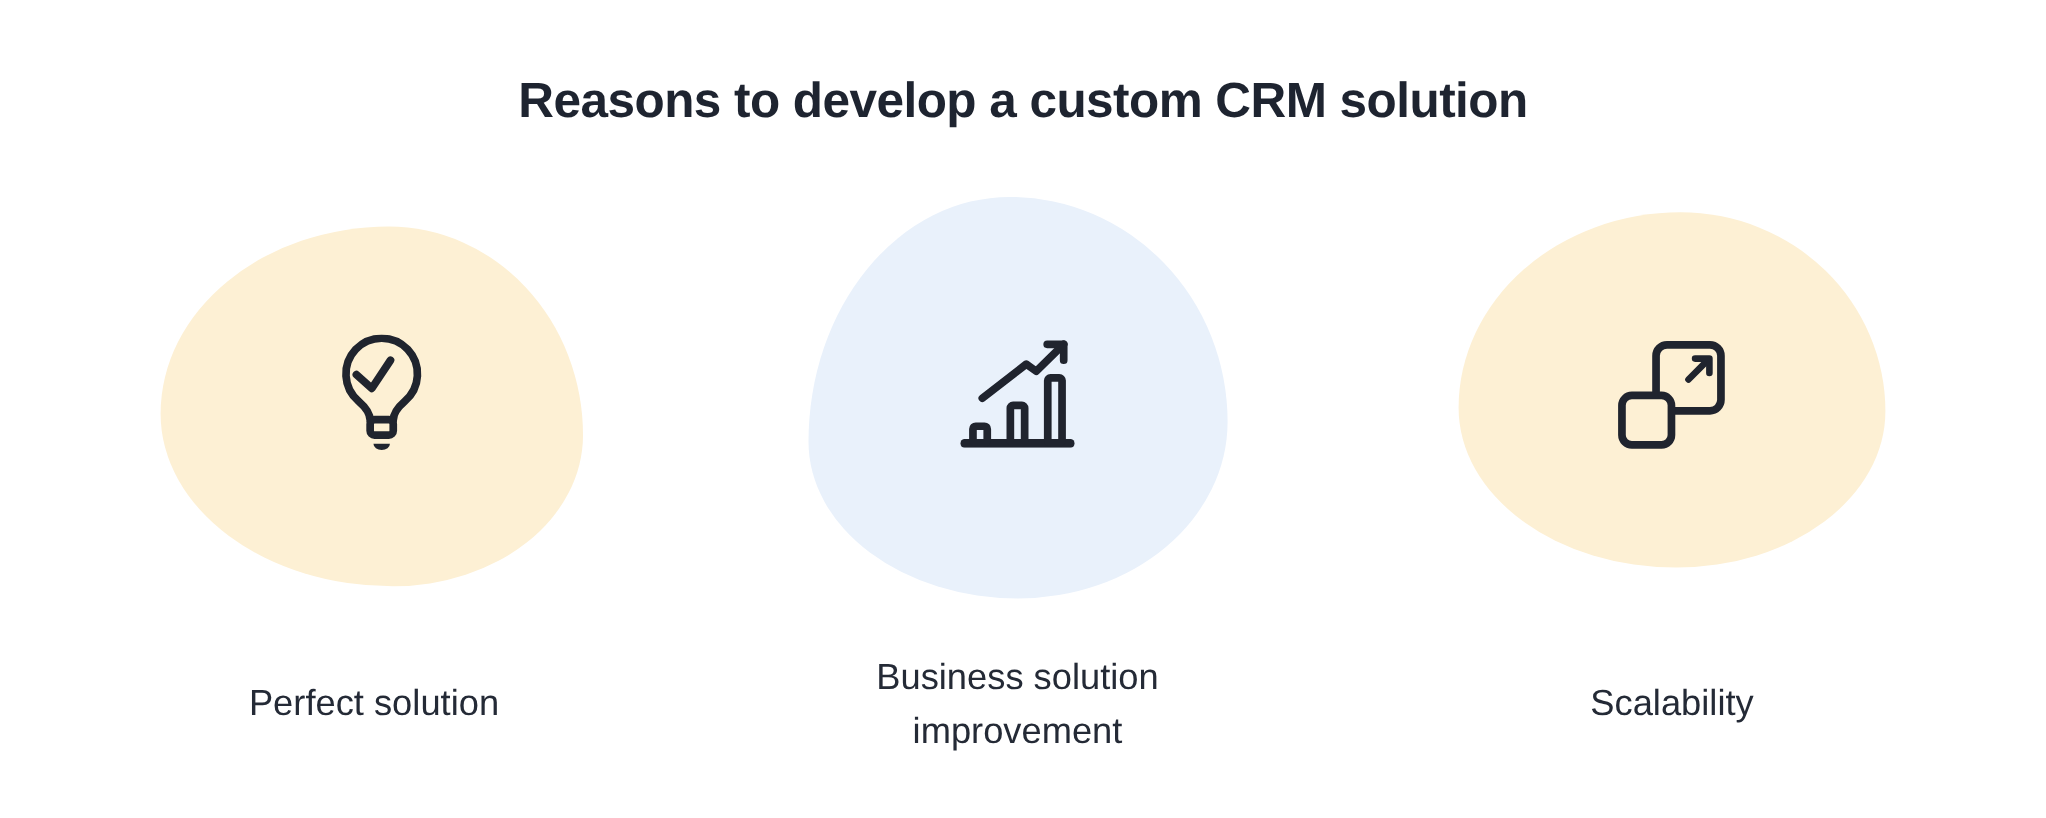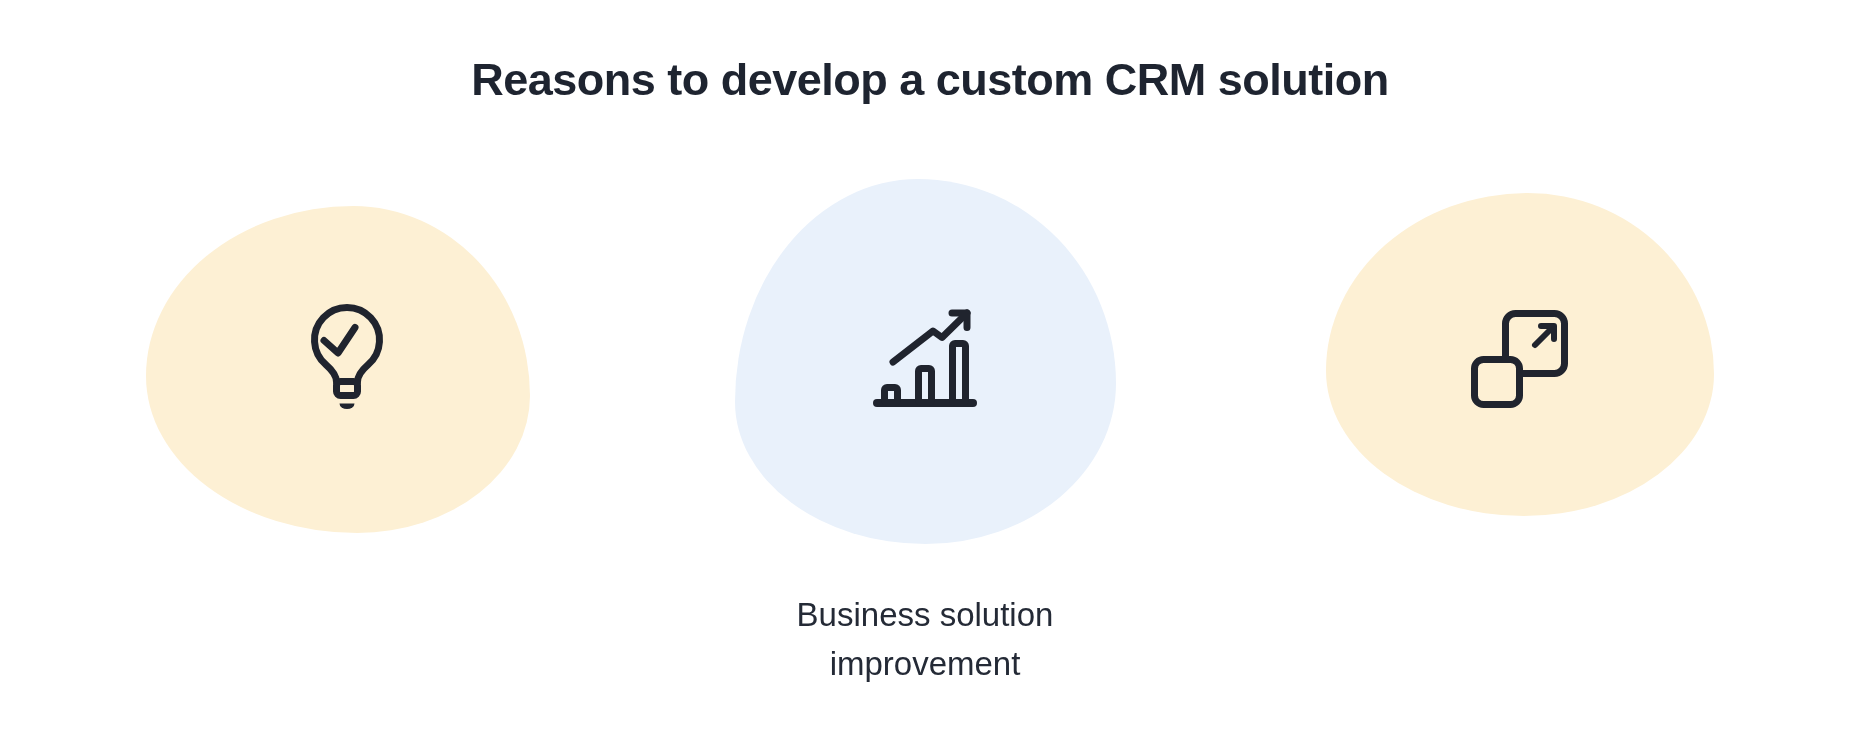--- a/index.html
+++ b/index.html
@@ -12,21 +12,21 @@
     overflow:hidden;
     font-family:"Liberation Sans", sans-serif;
   }
   .page-title {
     position:absolute;
     top:54px; left:0; right:0;
     text-align:center;
     font-size:45px;
     font-weight:700;
     letter-spacing:-0.5px;
-    margin:0;
+    margin:11px;
   }
   .blob {
     position:absolute;
   }
   .blob-1 {
     left:146px; top:206px; width:384px; height:327px;
     border-radius:54% 46% 45% 55% / 52% 58% 42% 48%;
   }
   .blob-2 {
     left:735px; top:179px; width:381px; height:365px;
@@ -65,20 +65,21 @@
 
   <svg class="icon icon-1" width="78" height="108" viewBox="0 0 78 108" style="color: rgb(32, 36, 46);">
     <g fill="none" stroke="currentColor" stroke-width="7" stroke-linecap="round" stroke-linejoin="round">
       <path d="M28.5 78 C28.5 71 24 66 18.1 60.9 A32.5 32.5 0 1 1 59.9 60.9 C54 66 49.5 71 49.5 78"></path>
       <rect x="28.5" y="77.5" width="21" height="14" rx="4"></rect>
       <path d="M16 36.5 L30 49 L47 23.5"></path>
     </g>
     <path d="M31.5 99.5 A7.5 5.5 0 0 0 46.5 99.5 Z" fill="currentColor" stroke="none"></path>
   </svg>
 
+  <div class="item-label label-1" style="color: rgb(36, 42, 54);">Perfect solution</div>
 
   <div class="blob blob-2" style="background-color: rgb(233, 241, 251);"></div>
 
   <svg class="icon icon-2" width="104" height="98" viewBox="0 0 104 98" style="color: rgb(32, 36, 46);">
     <g fill="none" stroke="currentColor" stroke-linecap="round" stroke-linejoin="round">
       <path d="M4 94 L100 94" stroke-width="8"></path>
       <rect x="11.5" y="78.5" width="13" height="15" rx="2.5" stroke-width="7"></rect>
       <rect x="45.5" y="59.5" width="13" height="34" rx="2.5" stroke-width="7"></rect>
       <rect x="79.5" y="34.5" width="13" height="59" rx="2.5" stroke-width="7"></rect>
       <path d="M20 53 L60 22 L69 28.5 L94 4" stroke-width="7"></path>
@@ -92,14 +93,15 @@
 
   <svg class="icon icon-3" width="98" height="99" viewBox="0 0 98 99" style="color: rgb(32, 36, 46);">
     <g fill="none" stroke="currentColor" stroke-linecap="round" stroke-linejoin="round">
       <rect x="34.5" y="3.5" width="59" height="60" rx="10" stroke-width="7"></rect>
       <path d="M64 35 L82 17" stroke-width="6"></path>
       <path d="M70 16 L83 16 L83 29" stroke-width="6"></path>
       <rect x="3.5" y="49.5" width="45" height="45" rx="9" stroke-width="7" style="fill: rgb(253, 240, 212);"></rect>
     </g>
   </svg>
 
+  <div class="item-label label-3" style="color: rgb(36, 42, 54);">Scalability</div>
 
 </div>
 
 </body></html>

